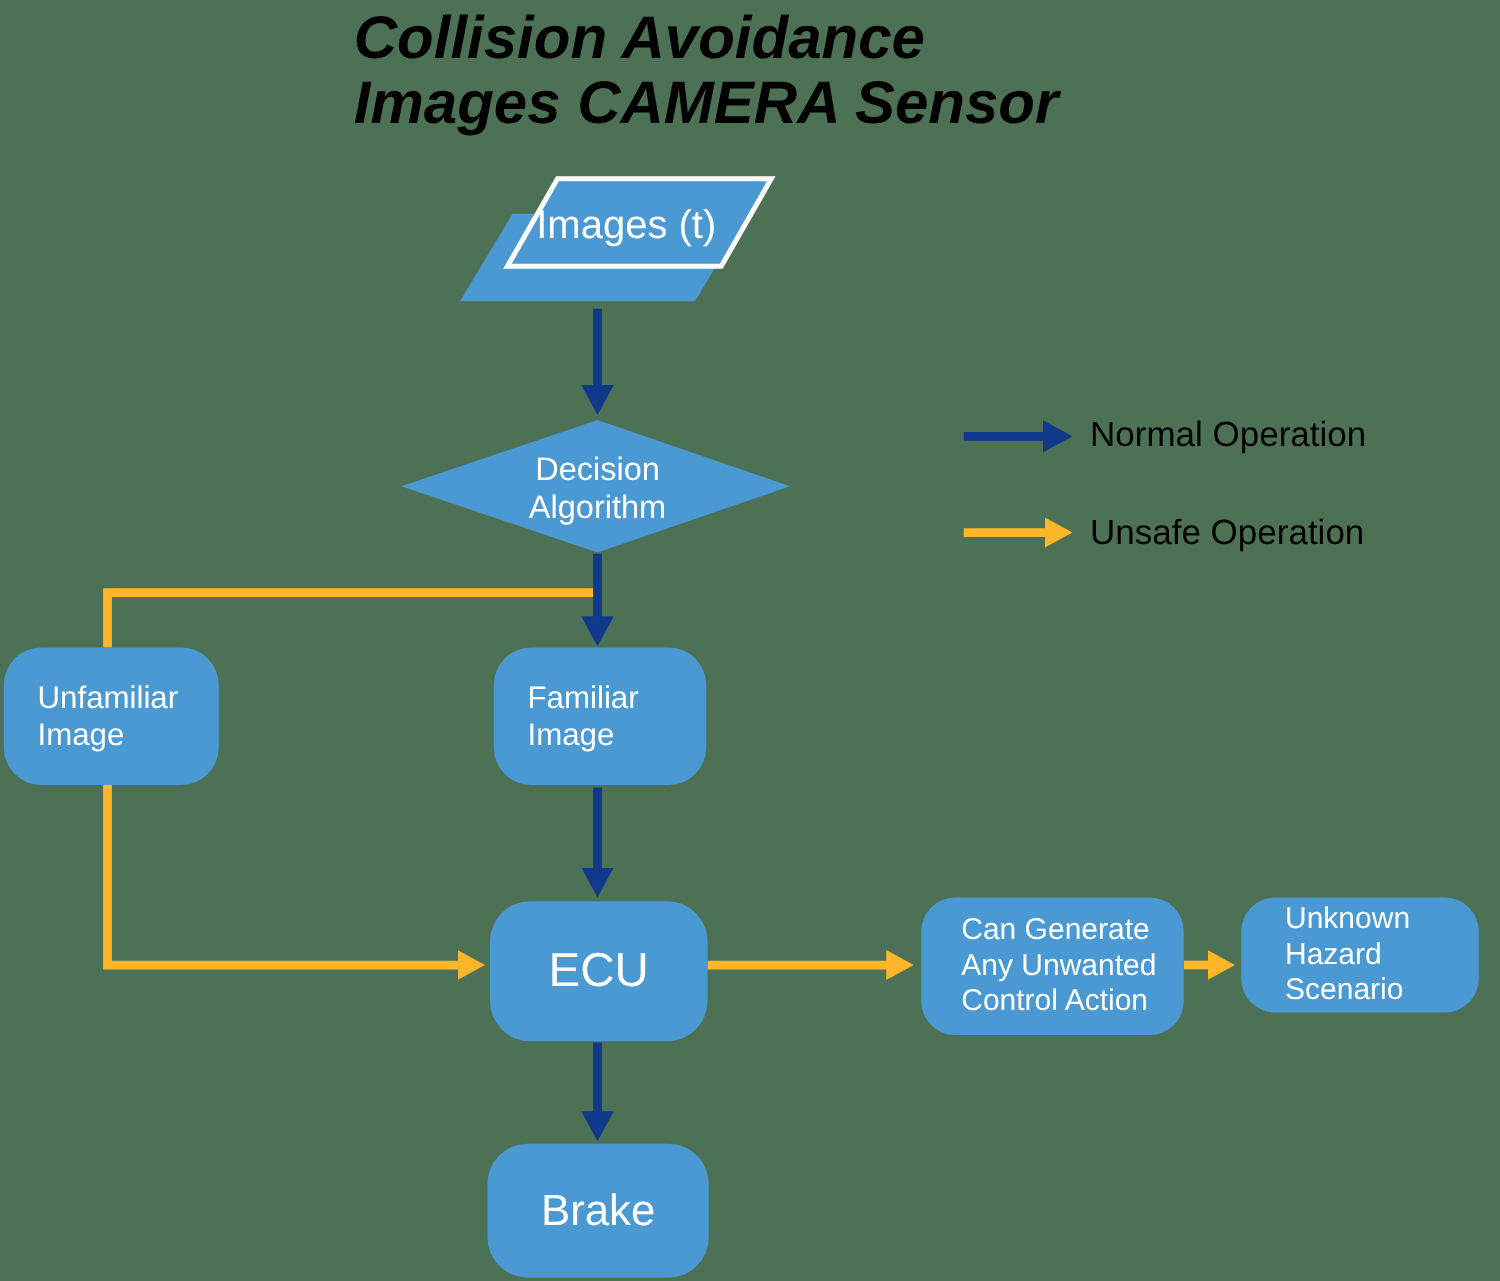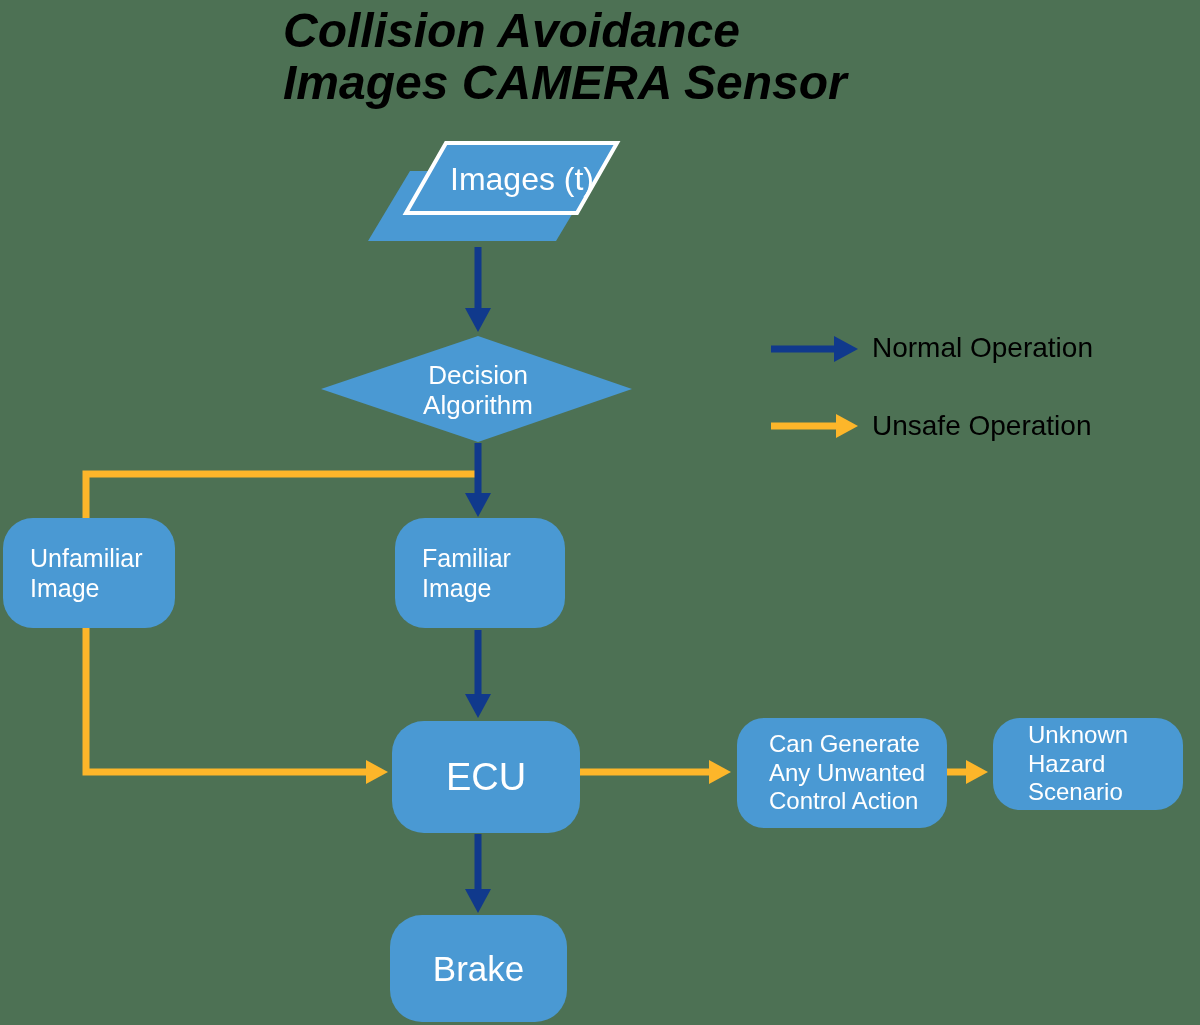--- a/index.html
+++ b/index.html
@@ -21,25 +21,25 @@
   }
   .box{
     position:absolute;
     background:var(--node_fill,#4a99d3);
     color:var(--node_text,#ffffff);
     display:flex;flex-direction:column;justify-content:center;
   }
   .box .ln{display:block;}
   .box-unfamiliar{left:3px;top:518px;width:172px;height:110px;border-radius:30px;padding-left:27px;box-sizing:border-box;font-size:25px;line-height:30px;}
   .box-familiar{left:395px;top:518px;width:170px;height:110px;border-radius:30px;padding-left:27px;box-sizing:border-box;font-size:25px;line-height:30px;}
-  .box-ecu{left:392px;top:721px;width:188px;height:112px;border-radius:32px;align-items:center;font-size:38px;}
+  .box-ecu{left:392px;top:721px;width:174px;height:112px;border-radius:32px;align-items:center;font-size:38px;}
   .box-brake{left:390px;top:915px;width:177px;height:107px;border-radius:32px;align-items:center;font-size:35px;}
   .box-cangen{left:737px;top:718px;width:210px;height:110px;border-radius:27px;padding-left:32px;box-sizing:border-box;font-size:24px;line-height:28.5px;}
   .box-unknown{left:993px;top:718px;width:190px;height:92px;border-radius:27px;padding-left:35px;box-sizing:border-box;font-size:24px;line-height:28.5px;}
-  .images-label{left:437px;top:162px;width:170px;text-align:center;font-size:32px;line-height:34px;}
+  .images-label{left:416px;top:162px;width:170px;text-align:center;font-size:32px;line-height:34px;}
   .decision-label{left:378px;top:360px;width:200px;text-align:center;font-size:26px;line-height:30px;}
   .legend-label{
     position:absolute;left:872px;
     font-size:28px;line-height:36px;font-weight:500;
     color:var(--title_text,#000000);white-space:nowrap;
   }
   .legend-normal{top:330px;}
   .legend-unsafe{top:408px;}
   .shape-fill{fill:var(--node_fill,#4a99d3);}
   .stroke-normal{stroke:var(--normal_arrow,#10398c);stroke-width:7;fill:none;}

